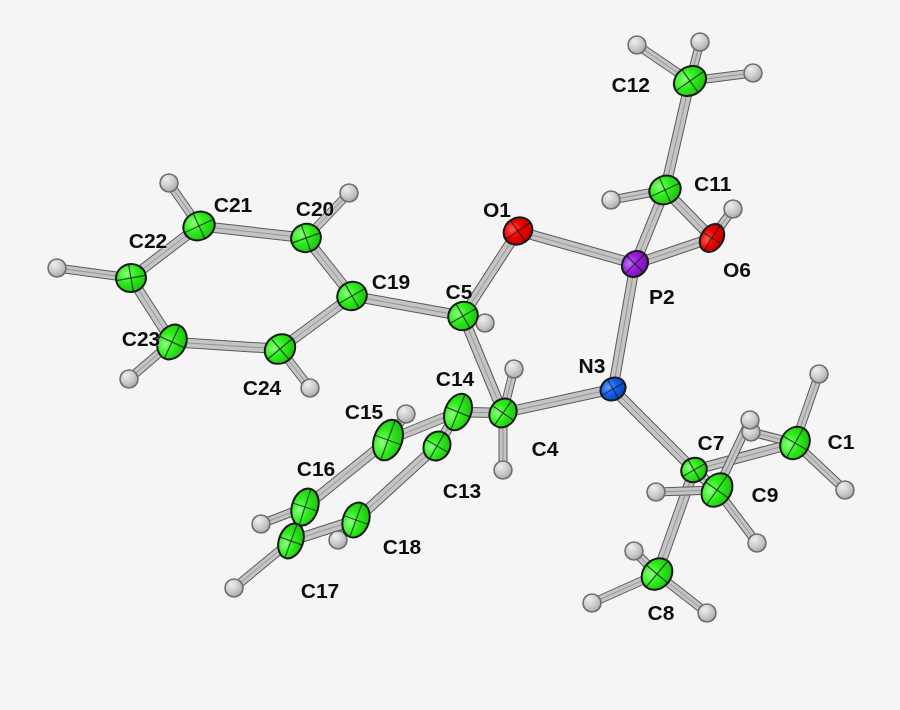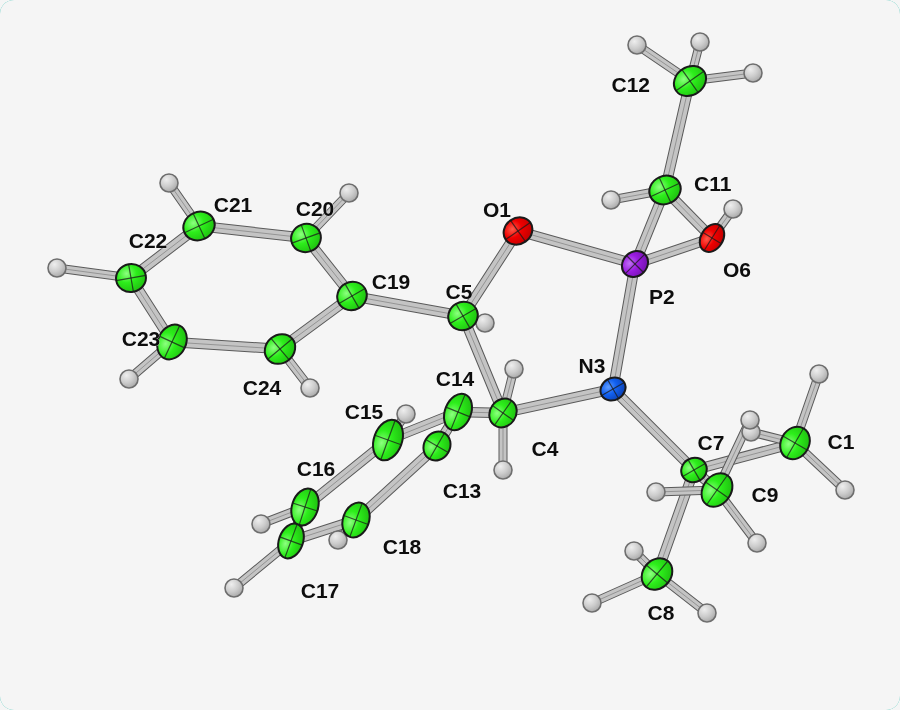--- a/index.html
+++ b/index.html
@@ -7,21 +7,20 @@
     padding: 0;
     background: #f5f5f5;
   }
   #stage {
     position: relative;
     width: 900px;
     height: 710px;
     background: #14b8a6;
     overflow: hidden;
     font-family: "Liberation Sans", sans-serif;
-    border-radius: 14px;
   }
   #ortep {
     display: block;
     width: 900px;
     height: 710px;
   }
   .atom-label {
     font-family: "Liberation Sans", sans-serif;
     font-weight: bold;
     font-size: 21px;

